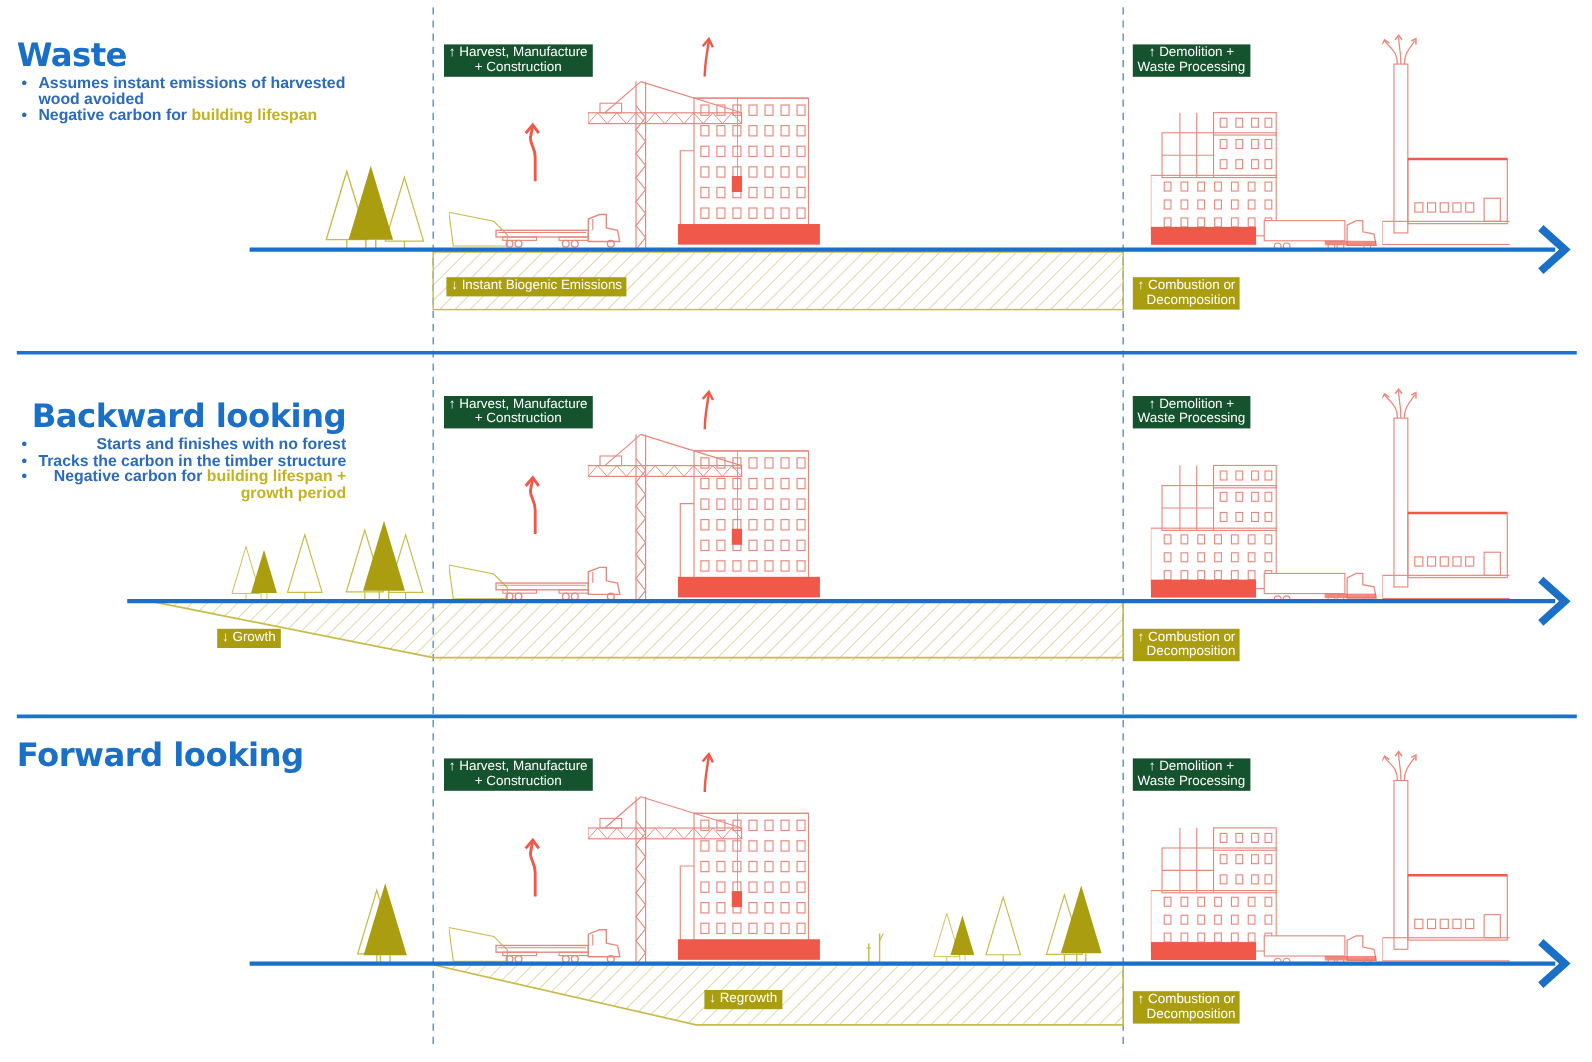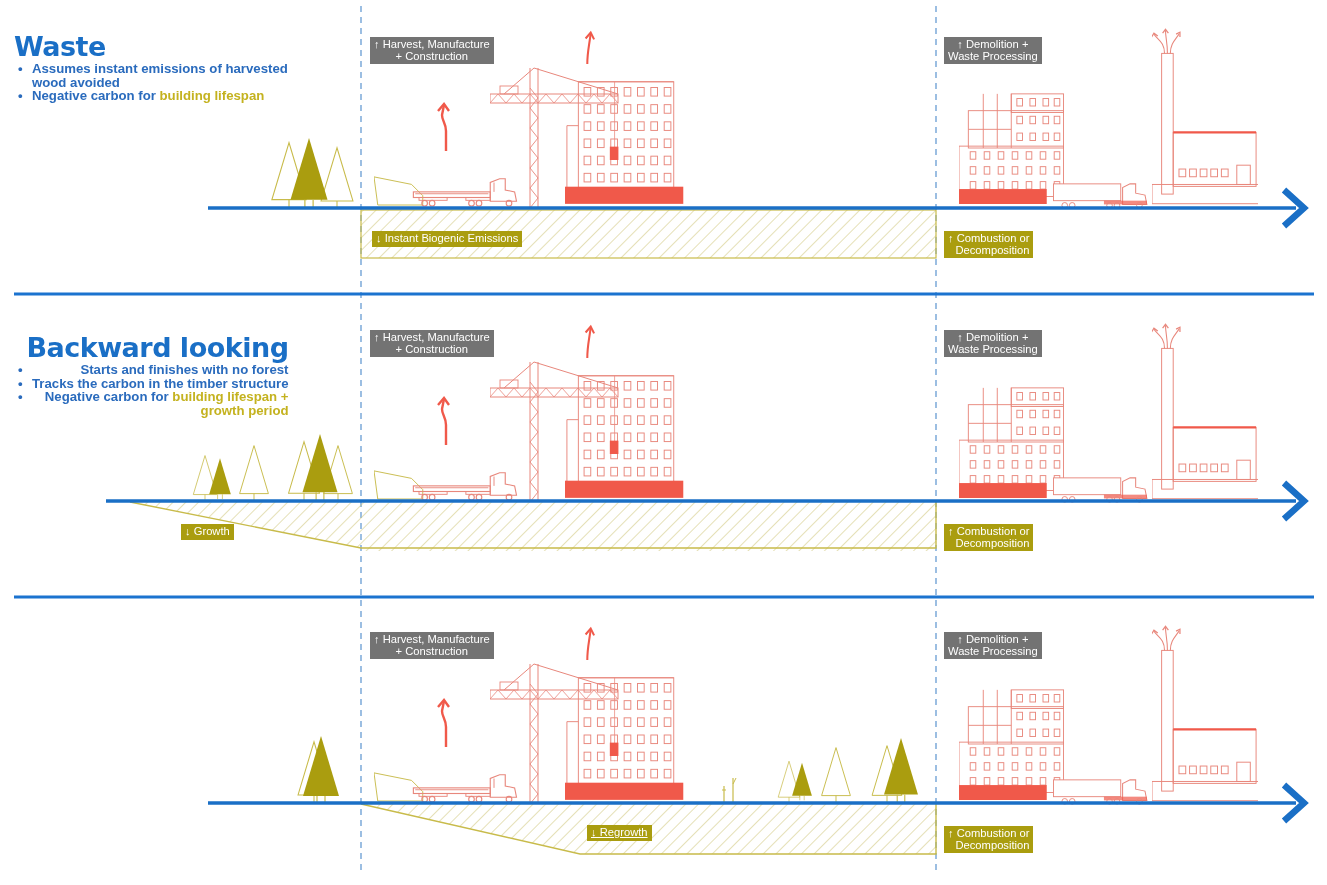--- a/index.html
+++ b/index.html
@@ -5,21 +5,21 @@
   html, body { margin:0; padding:0; background:#ffffff; }
   body { width:1327px; height:885px; position:relative; overflow:hidden; font-family:"Liberation Sans", sans-serif; }
   #stage { position:absolute; left:0; top:0; width:1327px; height:885px; }
   .panel-text { position:absolute; left:14px; }
   .panel-title { font-family:"DejaVu Sans", sans-serif; font-weight:bold; color:#1a6fc6; font-size:27px; line-height:30px; letter-spacing:-0.5px; }
   .bullets { margin:0; padding:0 0 0 4px; list-style:none; }
   .bullets li { position:relative; padding-left:14px; font-family:"Liberation Sans", sans-serif; font-weight:bold; font-size:13.2px; line-height:13.5px; color:#2a6bbd; }
   .bullets li::before { content:"•"; position:absolute; left:0; top:0; color:#2a6bbd; }
   .hl { color:#c4b21f; }
   .tag { position:absolute; font-family:"Liberation Sans", sans-serif; font-size:11.2px; line-height:11.5px; color:#ffffff; text-align:center; padding:2px 4px; white-space:nowrap; }
-  .tag.red { background:#737373; }
+  .tag.red { background:#14532d; }
   .tag.olive { background:#aa9d0f;text-align:right; }
 </style>
 </head>
 <body>
 
 <svg id="stage" width="1327" height="885" viewBox="0 0 1327 885" xmlns="http://www.w3.org/2000/svg">
   <defs>
     <pattern id="hatch" patternUnits="userSpaceOnUse" width="9" height="9" patternTransform="rotate(45)">
       <line x1="0" y1="0" x2="0" y2="9" stroke="#cfc67a" stroke-width="1.1"></line>
     </pattern>
@@ -298,17 +298,18 @@
     <li><span>Tracks the carbon in the timber structure</span></li>
     <li><span>Negative carbon for </span><span class="hl">building lifespan +</span><br><span class="hl">growth period</span></li>
   </ul>
 </div>
 <div class="tag red" style="left:370px;top:330px;"><span>↑ Harvest, Manufacture</span><br><span>+ Construction</span></div>
 <div class="tag red" style="left:944px;top:330px;"><span>↑ Demolition +</span><br><span>Waste Processing</span></div>
 <div class="tag olive" style="left:141px;top:524px;margin-left:40px;"><span>↓ Growth</span></div>
 <div class="tag olive" style="left:944px;top:524px;"><span>↑ Combustion or</span><br><span>Decomposition</span></div>
 
 <div class="panel-text" style="top:615px;">
+  <div class="panel-title">Forward looking</div>
 </div>
 <div class="tag red" style="left:370px;top:632px;"><span>↑ Harvest, Manufacture</span><br><span>+ Construction</span></div>
 <div class="tag red" style="left:944px;top:632px;"><span>↑ Demolition +</span><br><span>Waste Processing</span></div>
-<div class="tag olive" style="left:587px;top:825px;text-decoration:underline;"><span>↓ Regrowth</span></div>
+<div class="tag olive" style="left:587px;top:825px;"><span>↓ Regrowth</span></div>
 <div class="tag olive" style="left:944px;top:826px;"><span>↑ Combustion or</span><br><span>Decomposition</span></div>
 
 </body></html>

